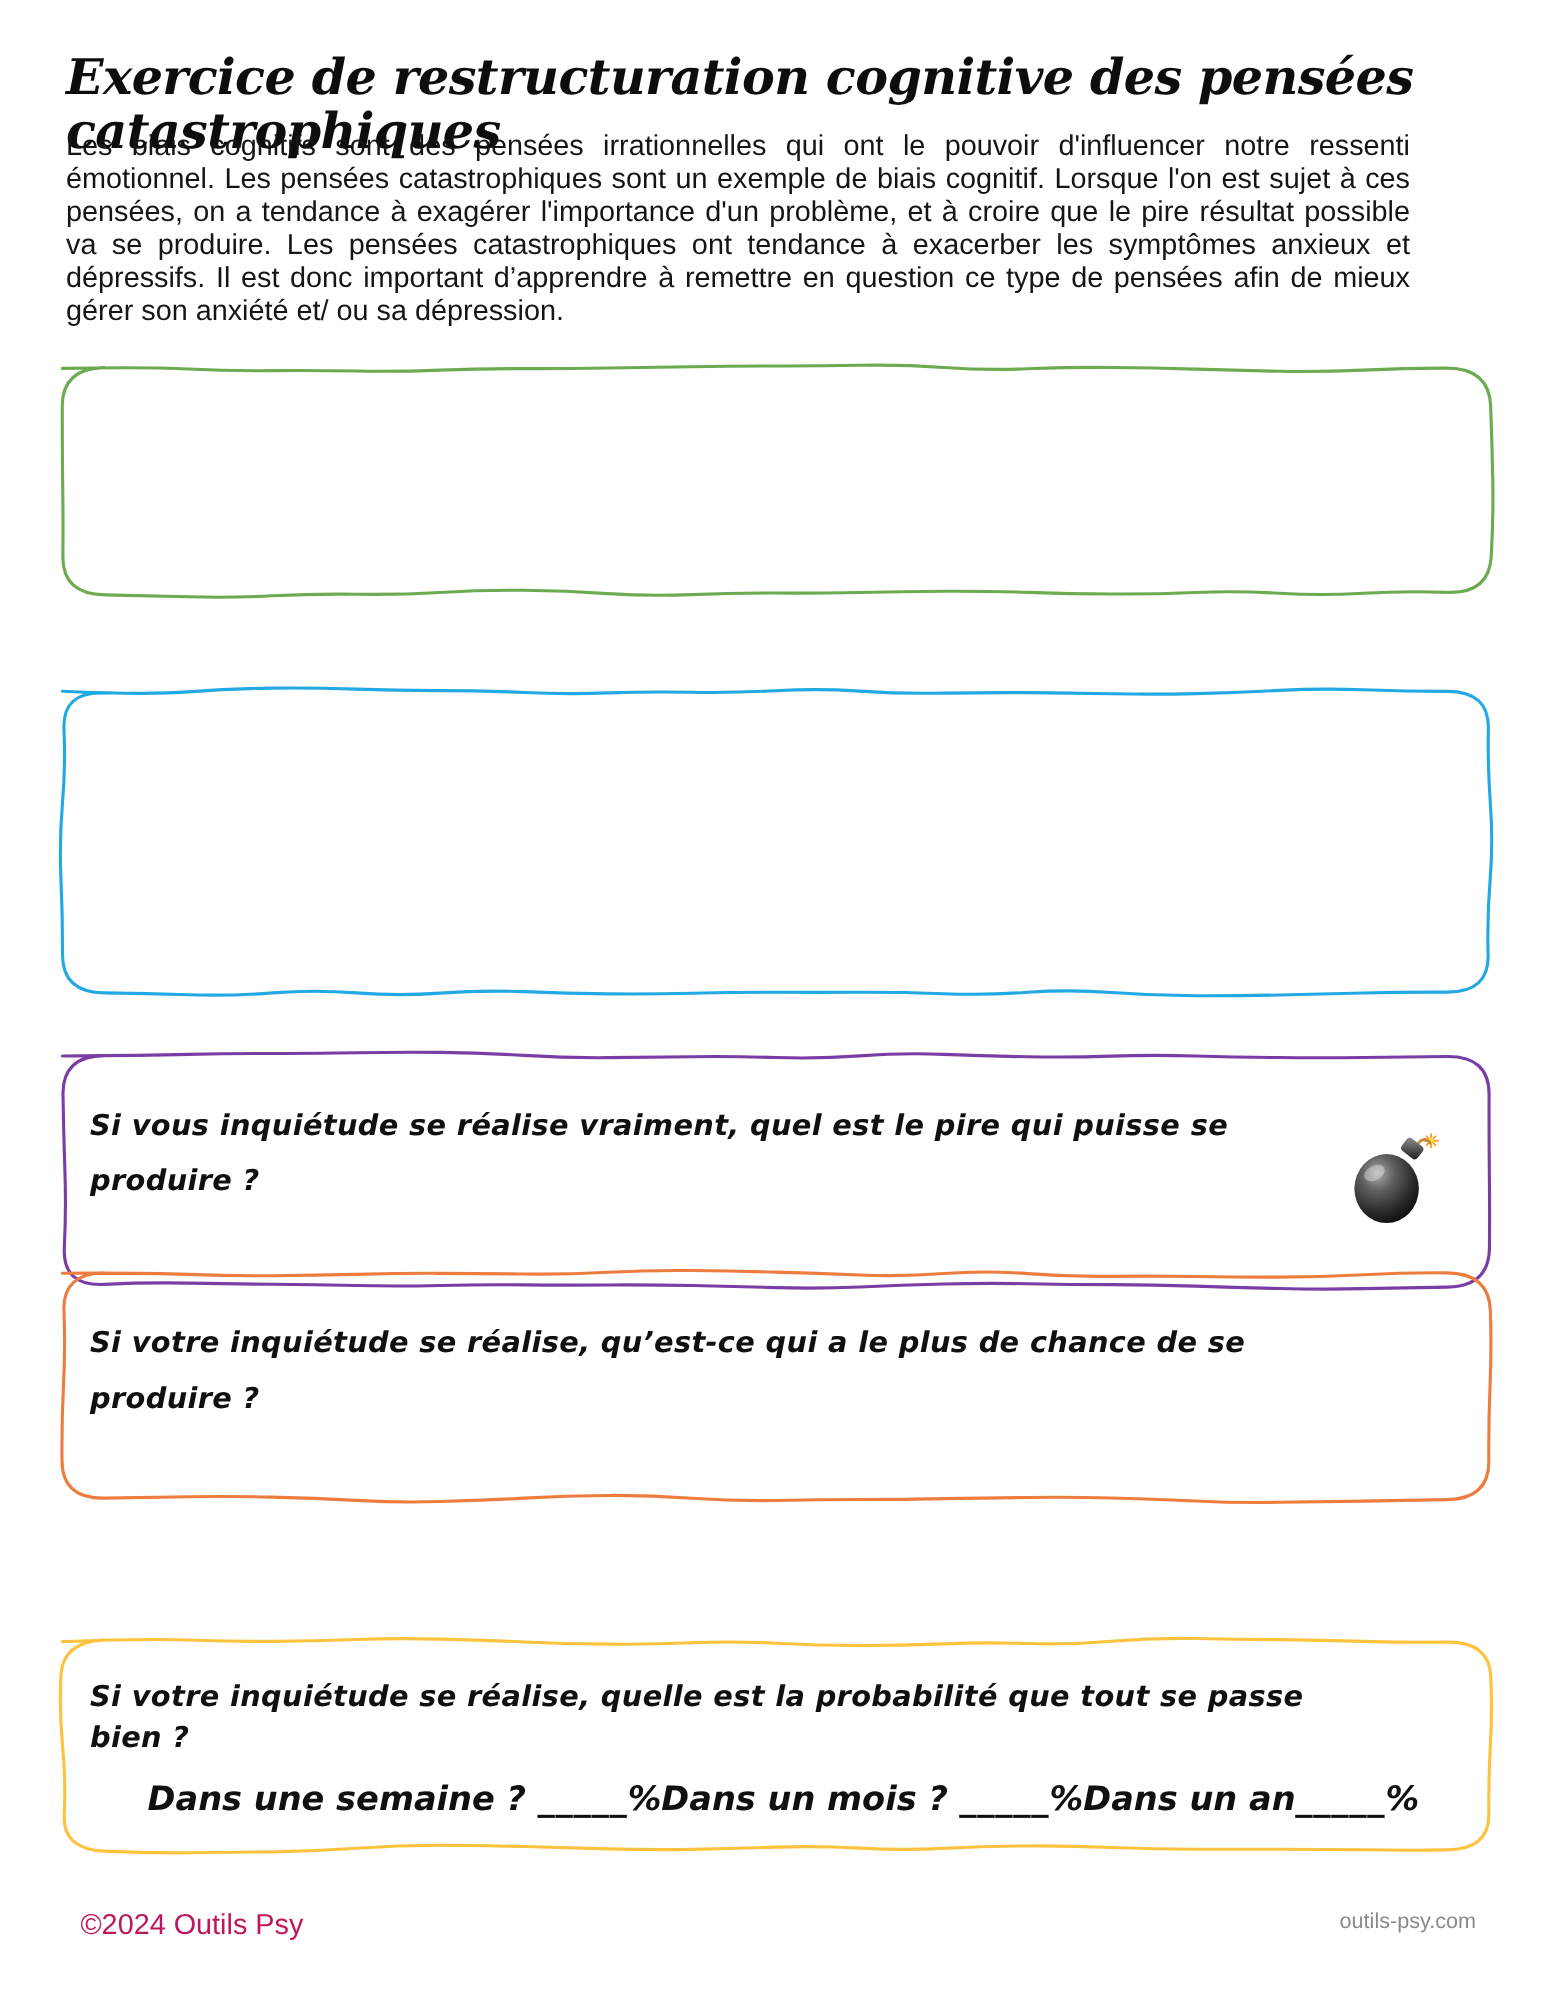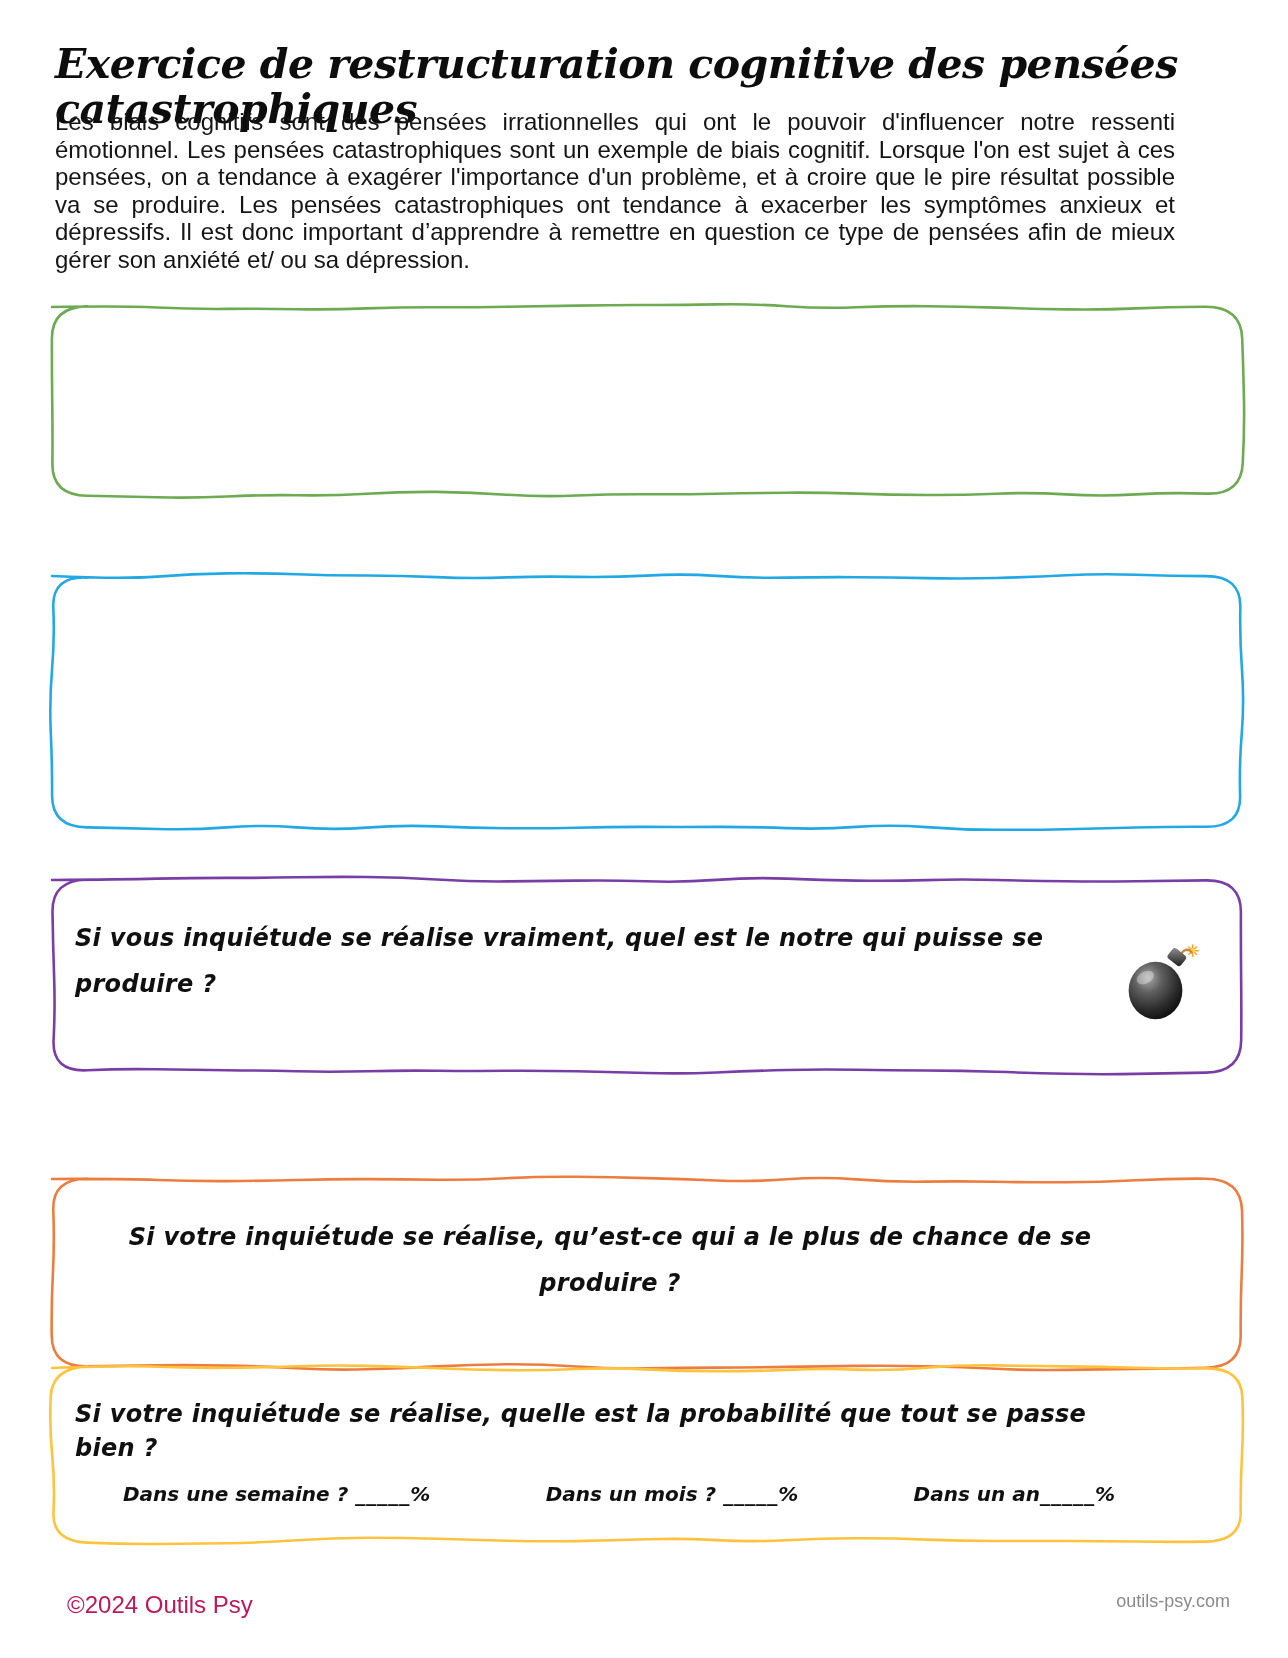--- a/index.html
+++ b/index.html
@@ -14,27 +14,27 @@
   .box{position:absolute;left:48px;width:1197px;}
   .sketch{position:absolute;inset:0;width:100%;height:100%;overflow:visible;display:block;}
   .q{position:relative;margin:0;padding:40px 100px 0 27px;
      font-family:"DejaVu Sans",sans-serif;font-style:italic;font-weight:700;
      font-size:24px;line-height:1.9;color:#101010;letter-spacing:0.3px;}
   .q-justify{text-align:justify;text-align-last:left;}
   .answer-area{position:absolute;left:10px;right:10px;bottom:8px;height:70px;}
   .box-worry{top:303px;height:196px;}
   .box-probability{top:572px;height:259px;}
   .box-worst{top:876px;height:200px;}
-  .box-likely{top:1175px;height:196px;text-align:center;}
+  .box-likely{top:1057px;height:196px;}
   .box-well{top:1364px;height:181px;}
   .box-well .q{padding-top:34px;line-height:1.4;}
   .percent-row{position:absolute;left:75px;right:130px;top:118px;display:flex;
                justify-content:space-between;align-items:baseline;
                font-family:"DejaVu Sans",sans-serif;font-style:italic;font-weight:700;
-               font-size:20px;color:#101010;}
+               font-size:28px;color:#101010;}
   .pf{white-space:nowrap;}
   .pf .blank{letter-spacing:1px;}
   .bomb{position:absolute;right:45px;bottom:52px;}
   .footer-left{position:absolute;left:67px;top:1591px;font-size:24px;color:#be185d;}
   .footer-right{position:absolute;right:58px;top:1591px;font-size:18px;color:#8a8a8a;}
 </style>
 </head>
 <body>
 
 <div class="page">
@@ -54,21 +54,21 @@
     <svg class="sketch" preserveAspectRatio="none" viewBox="0 0 1197 259">
         <path d="M4.0 4.0 Q73.9 7.2 108.9 4.6 Q143.9 1.9 178.9 1.4 Q213.8 1.0 248.8 2.3 Q283.8 3.6 318.7 3.5 Q353.7 3.5 388.7 5.1 Q423.6 6.7 458.6 5.4 Q493.6 4.2 528.6 4.9 Q563.5 5.5 598.5 3.6 Q633.5 1.6 668.4 3.9 Q703.4 6.3 738.4 5.6 Q773.4 5.0 808.3 5.2 Q843.3 5.4 878.3 6.1 Q913.2 6.8 948.2 6.0 Q983.2 5.1 1018.1 3.3 Q1053.1 1.5 1088.1 2.8 Q1123.1 4.1 1158.0 4.1 Q1193.0 4.0 1192.3 35.4 Q1191.7 66.8 1194.0 98.1 Q1196.3 129.5 1193.8 160.9 Q1191.2 192.3 1192.1 223.6 Q1193.0 255.0 1158.0 254.8 Q1123.1 254.6 1088.1 255.5 Q1053.1 256.5 1018.1 257.2 Q983.2 257.9 948.2 257.8 Q913.2 257.8 878.3 255.1 Q843.3 252.4 808.3 254.9 Q773.4 257.5 738.4 256.1 Q703.4 254.8 668.4 254.9 Q633.5 255.1 598.5 254.9 Q563.5 254.8 528.6 255.7 Q493.6 256.6 458.6 256.2 Q423.6 255.8 388.7 254.4 Q353.7 253.0 318.7 255.6 Q283.8 258.2 248.8 255.4 Q213.8 252.6 178.9 255.4 Q143.9 258.1 108.9 257.0 Q73.9 255.9 39.0 255.4 Q4.0 255.0 4.1 223.6 Q4.2 192.3 2.8 160.9 Q1.4 129.5 4.0 98.1 Q6.7 66.8 5.3 35.4 Q4.0 4.0 39.0 5.6" fill="none" stroke="#22a9e3" stroke-width="2.6" stroke-linecap="round" stroke-linejoin="round"></path>
       </svg>
     <div class="answer-area"></div>
   </section>
 
   <section class="box box-worst">
     <svg class="sketch" preserveAspectRatio="none" viewBox="0 0 1197 200">
         <path d="M4.0 4.0 Q73.9 3.4 108.9 2.6 Q143.9 1.9 178.9 1.9 Q213.8 2.0 248.8 1.3 Q283.8 0.7 318.7 1.0 Q353.7 1.3 388.7 3.5 Q423.6 5.7 458.6 5.4 Q493.6 5.1 528.6 4.6 Q563.5 4.1 598.5 5.3 Q633.5 6.5 668.4 3.9 Q703.4 1.2 738.4 2.6 Q773.4 4.1 808.3 4.6 Q843.3 5.2 878.3 4.1 Q913.2 2.9 948.2 4.0 Q983.2 5.0 1018.1 5.3 Q1053.1 5.7 1088.1 5.2 Q1123.1 4.7 1158.0 4.4 Q1193.0 4.0 1192.9 36.0 Q1192.8 68.0 1193.1 100.0 Q1193.5 132.0 1193.2 164.0 Q1193.0 196.0 1158.0 196.6 Q1123.1 197.2 1088.1 197.9 Q1053.1 198.6 1018.1 197.8 Q983.2 197.0 948.2 195.8 Q913.2 194.6 878.3 194.5 Q843.3 194.5 808.3 193.8 Q773.4 193.1 738.4 194.0 Q703.4 194.9 668.4 196.5 Q633.5 198.0 598.5 197.0 Q563.5 196.0 528.6 195.3 Q493.6 194.6 458.6 194.8 Q423.6 195.1 388.7 194.7 Q353.7 194.3 318.7 195.2 Q283.8 196.1 248.8 195.3 Q213.8 194.5 178.9 194.2 Q143.9 194.0 108.9 193.3 Q73.9 192.6 39.0 194.3 Q4.0 196.0 5.6 164.0 Q7.2 132.0 6.1 100.0 Q5.0 68.0 4.5 36.0 Q4.0 4.0 39.0 3.7" fill="none" stroke="#7a3da6" stroke-width="2.6" stroke-linecap="round" stroke-linejoin="round"></path>
       </svg>
-    <p class="q">Si vous inquiétude se réalise vraiment, quel est le notre qui puisse se produire ?</p>
+    <p class="q">Si vous inquiétude se réalise vraiment, quel est le pire qui puisse se produire ?</p>
     <svg class="bomb" viewBox="0 0 82 86" width="76" height="80">
       <defs>
         <radialGradient id="bombBody" cx="36%" cy="28%" r="80%">
           <stop offset="0%" stop-color="#ababab"></stop>
           <stop offset="32%" stop-color="#606060"></stop>
           <stop offset="72%" stop-color="#282828"></stop>
           <stop offset="100%" stop-color="#090909"></stop>
         </radialGradient>
         <linearGradient id="bombCap" x1="0" y1="0" x2="1" y2="1">
           <stop offset="0%" stop-color="#939393"></stop>

